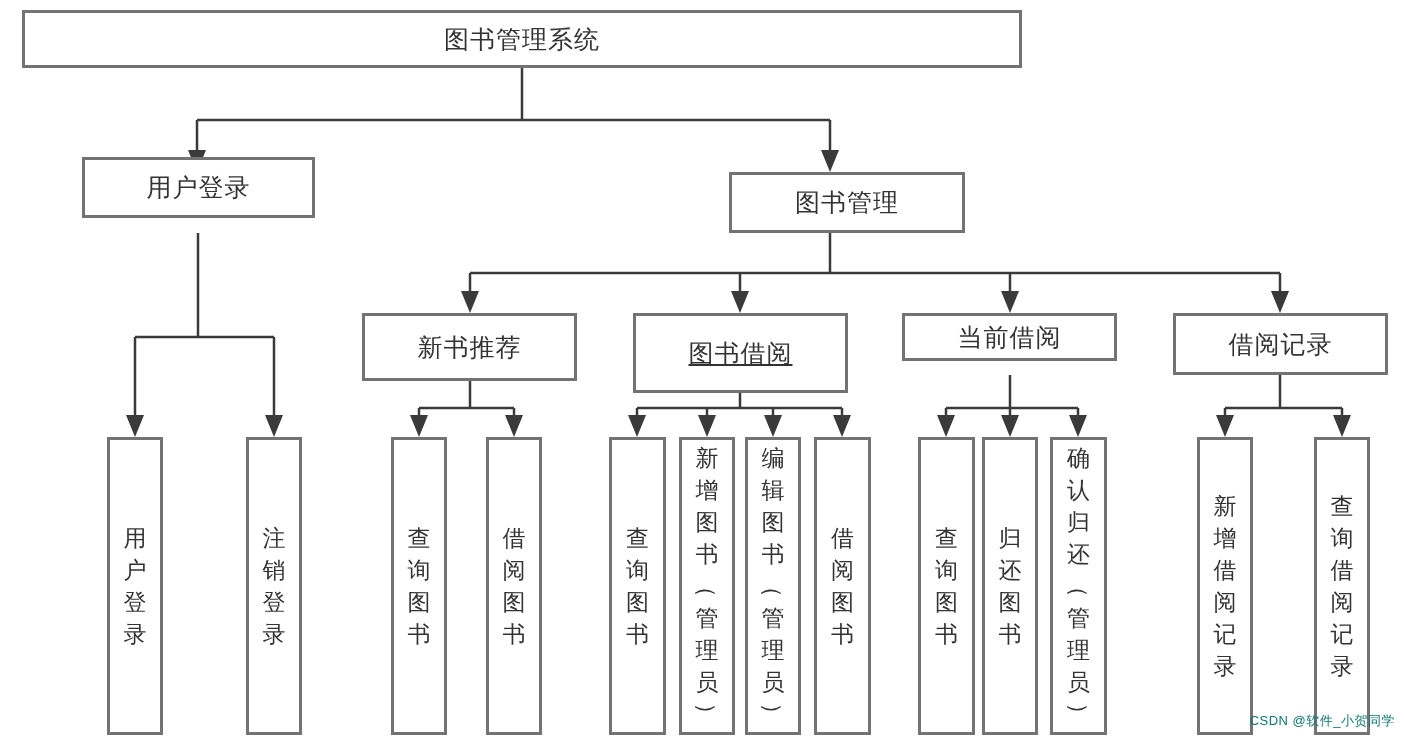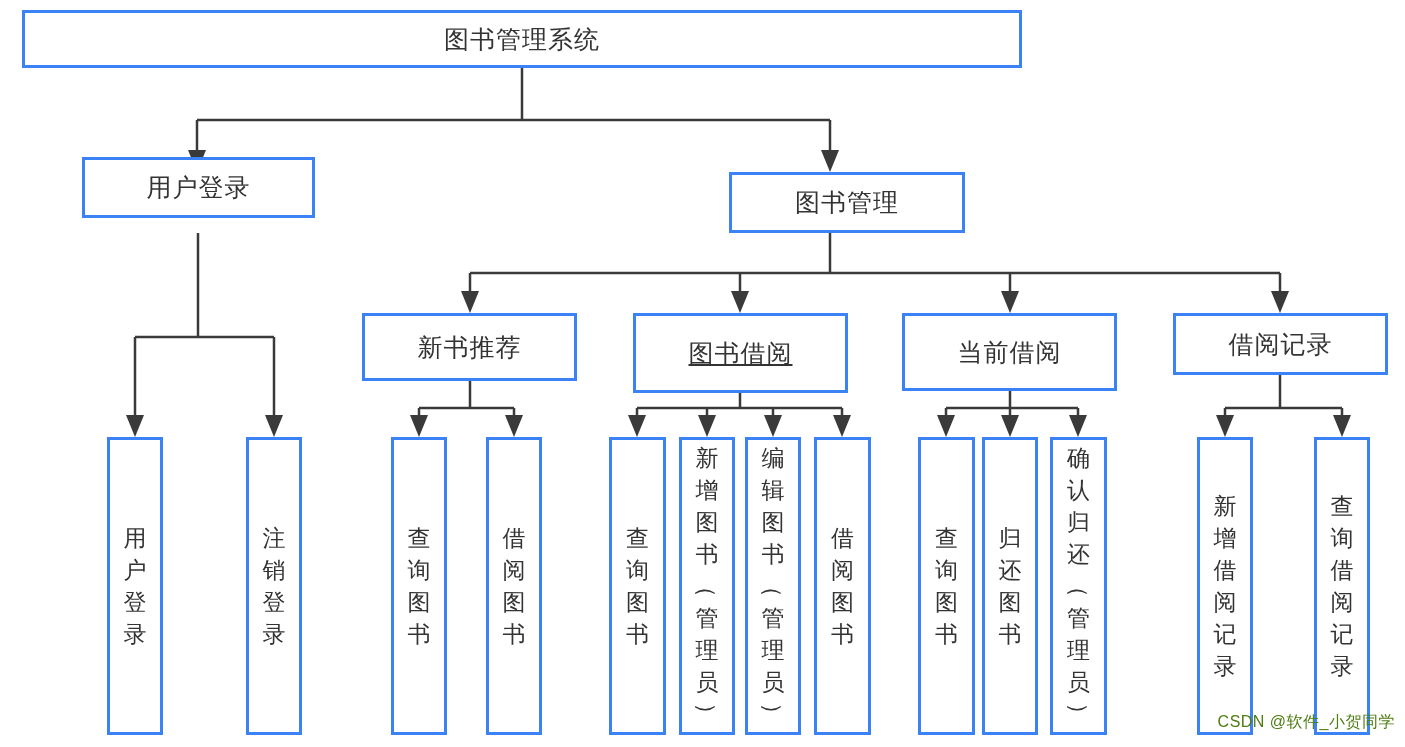--- a/index.html
+++ b/index.html
@@ -13,21 +13,21 @@
   }
   .wires{
     position:absolute;
     left:0; top:0;
     width:1405px; height:747px;
     z-index:0;
   }
   .node{
     position:absolute;
     box-sizing:border-box;
-    border:3px solid #3b82f6;
+    border:3px solid #737373;
     background:#ffffff;
     color:#333333;
     display:flex;
     align-items:center;
     justify-content:center;
     z-index:1;
   }
   .node-h{
     font-size:25px;
     letter-spacing:1px;
@@ -44,22 +44,22 @@
     line-height:32px;
     text-align:center;
   }
   .node-v .vchar.rot{
     transform:rotate(90deg);
   }
   .watermark{
     position:absolute;
     right:10px;
     top:712px;
-    font-size:16px;
-    color:#4d7c0f;
+    font-size:13px;
+    color:#0f766e;
     letter-spacing:0.5px;
     z-index:2;
     white-space:nowrap;
   }
 </style>
 </head>
 <body>
 
 <div class="canvas">
 
@@ -131,21 +131,21 @@
     </g>
   </svg>
 
   <div class="node node-h" style="left:22px; top:10px; width:1000px; height:58px;">图书管理系统</div>
 
   <div class="node node-h" style="left:82px; top:157px; width:233px; height:61px;">用户登录</div>
   <div class="node node-h" style="left:712px; top:172px; width:236px; height:61px;margin-left:17px;">图书管理</div>
 
   <div class="node node-h" style="left:362px; top:313px; width:215px; height:68px;">新书推荐</div>
   <div class="node node-h" style="left:633px; top:313px; width:215px; height:80px;text-decoration:underline;">图书借阅</div>
-  <div class="node node-h" style="left:902px; top:313px; width:215px; height:78px;">当前借阅</div>
+  <div class="node node-h" style="left:902px; top:313px; width:215px; height:48px;">当前借阅</div>
   <div class="node node-h" style="left:1173px; top:313px; width:215px; height:62px;font-family:Liberation Mono, monospace;">借阅记录</div>
 
   <div class="node node-v" style="left:107px; top:437px; width:56px; height:298px;">
       <span class="vchar">用</span>
       <span class="vchar">户</span>
       <span class="vchar">登</span>
       <span class="vchar">录</span>
     </div>
   <div class="node node-v" style="left:246px; top:437px; width:56px; height:298px;">
       <span class="vchar">注</span>

